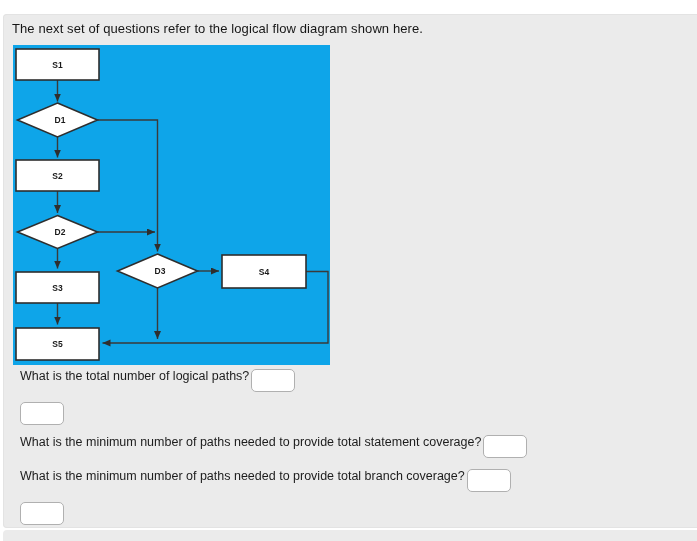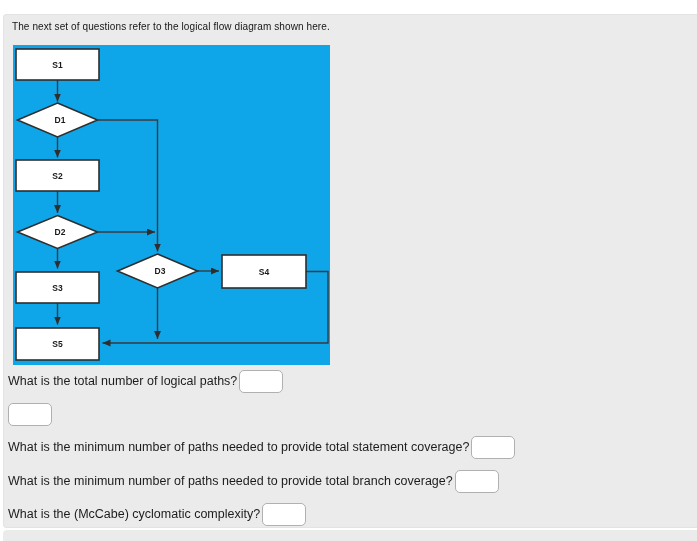--- a/index.html
+++ b/index.html
@@ -13,30 +13,30 @@
     position:absolute;left:3px;top:14px;width:697px;height:514px;
     background:#ebebeb;border-top-left-radius:4px;border-bottom-left-radius:4px;
     box-shadow:0 0 0 1px #e3e3e3 inset;
   }
   .next-panel{
     position:absolute;left:3px;top:530px;width:697px;height:11px;
     background:#ebebeb;border-top-left-radius:4px;
   }
   .instruction{
     position:absolute;left:12px;top:21px;
-    font-size:10px;color:#161616;letter-spacing:0.1px;
+    font-size:13px;color:#161616;letter-spacing:0.1px;
   }
   .flow-canvas{
     position:absolute;left:13px;top:45px;width:317px;height:320px;
     background:#0ea5e9;
   }
   .flow-canvas svg{display:block;}
   .q-row{
-    position:absolute;left:8px;height:24px;
-    display:flex;align-items:center;gap:2px;
+    position:absolute;left:20px;height:24px;
+    display:flex;gap:2px;
     font-size:12.5px;color:#1c1c1c;white-space:nowrap;
   }
   .q-row input{
     width:38px;height:21px;box-sizing:content-box;
     border:1px solid #b0b0b0;border-radius:5px;background:#ffffff;
     font-family:"Liberation Sans", sans-serif;font-size:13px;color:#1c1c1c;
     padding:0 2px;outline:none;
   }
   .node-label{
     font-family:"Liberation Sans", sans-serif;
@@ -122,15 +122,14 @@
   <span>What is the minimum number of paths needed to provide total statement coverage?</span>
   <input type="text" value="" style="">
 </div>
 
 <div class="q-row" style="top:469px">
   <span>What is the minimum number of paths needed to provide total branch coverage?</span>
   <input type="text" value="" style="">
 </div>
 
 <div class="q-row" style="top:502px">
-  <span>What is the (McCabe) cyclomatic complexity?</span>
   <input type="text" value="" style="">
 </div>
 
 </body></html>

